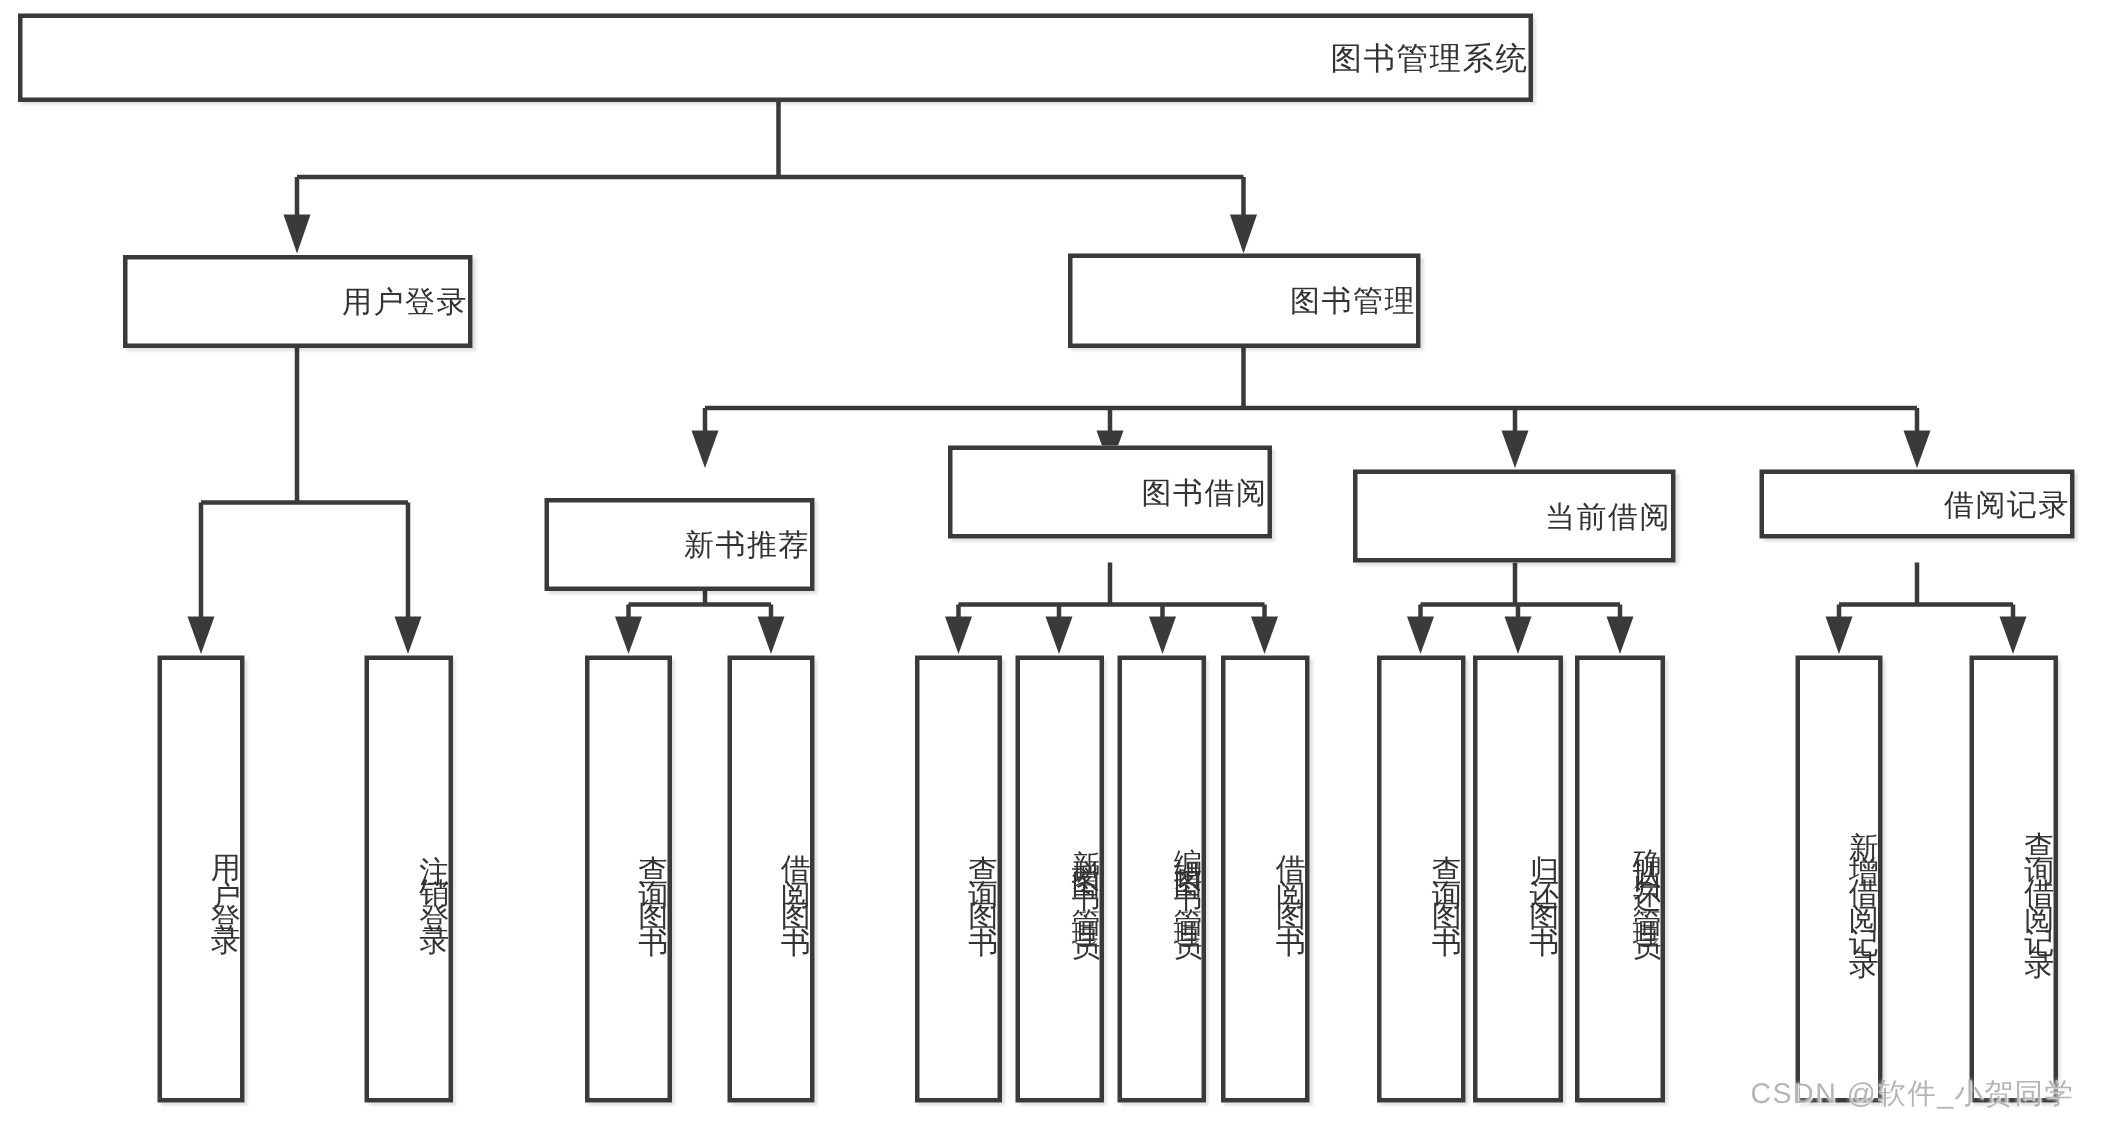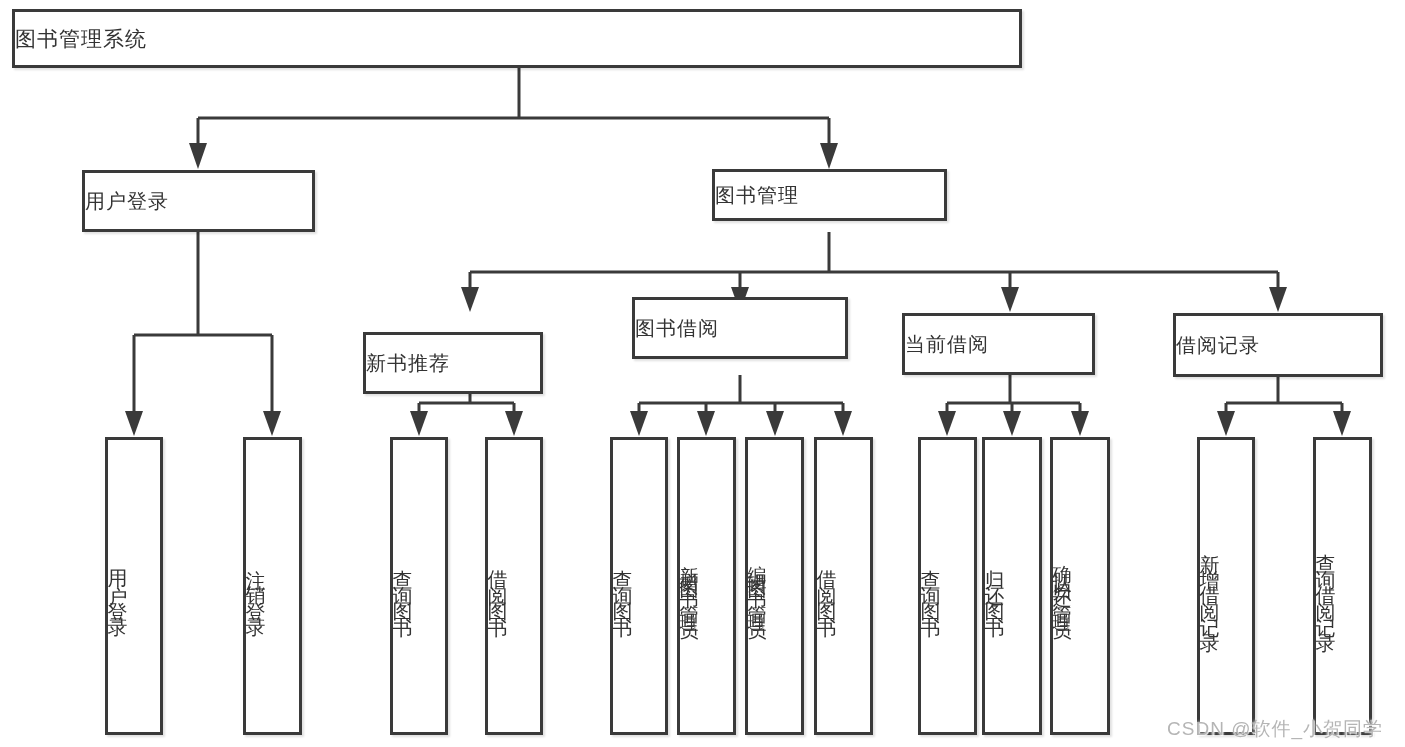--- a/index.html
+++ b/index.html
@@ -17,21 +17,21 @@
   }
   .connectors{
     position:absolute;left:0;top:0;width:1405px;height:747px;
     pointer-events:none;
   }
   .box{
     position:absolute;
     box-sizing:border-box;
     border:3px solid var(--line);
     background:#fff;
-    display:flex;align-items:center;justify-content:flex-start;
+    display:flex;align-items:center;justify-content:flex-end;
     color:var(--text);
     box-shadow:2px 2px 2px rgba(0,0,0,0.12);
   }
   .root-box{font-size:21px;letter-spacing:1px;}
   .lvl{font-size:20px;letter-spacing:1px;}
   .leaf{
     top:437px;height:298px;width:58px;
   }
   .leaf span{
     writing-mode:vertical-rl;
@@ -104,34 +104,34 @@
     <polygon points="1333,411 1351,411 1342,436" fill="#3a3a3a"></polygon>
   </svg>
 
   <div class="box root-box" style="left:12px;top:9px;width:1010px;height:59px">
     <span>图书管理系统</span>
   </div>
 
   <div class="box lvl" style="left:82px;top:170px;width:233px;height:62px">
     <span>用户登录</span>
   </div>
-  <div class="box lvl" style="left:712px;top:169px;width:235px;height:52px">
+  <div class="box lvl" style="left:712px;top:169px;width:235px;height:63px">
     <span>图书管理</span>
   </div>
 
   <div class="box lvl" style="left:363px;top:332px;width:180px;height:62px">
     <span>新书推荐</span>
   </div>
   <div class="box lvl" style="left:632px;top:297px;width:216px;height:62px">
     <span>图书借阅</span>
   </div>
-  <div class="box lvl" style="left:902px;top:313px;width:193px;height:62px">
+  <div class="box lvl" style="left:902px;top:313px;width:215px;height:62px">
     <span>当前借阅</span>
   </div>
-  <div class="box lvl" style="left:1173px;top:313px;width:210px;height:64px">
+  <div class="box lvl" style="left:1173px;top:313px;width:210px;height:46px">
     <span>借阅记录</span>
   </div>
 
   <div class="box leaf" style="left:105px">
     <span>用户登录</span>
   </div>
   <div class="box leaf" style="left:243px;width:59px">
     <span>注销登录</span>
   </div>
 

